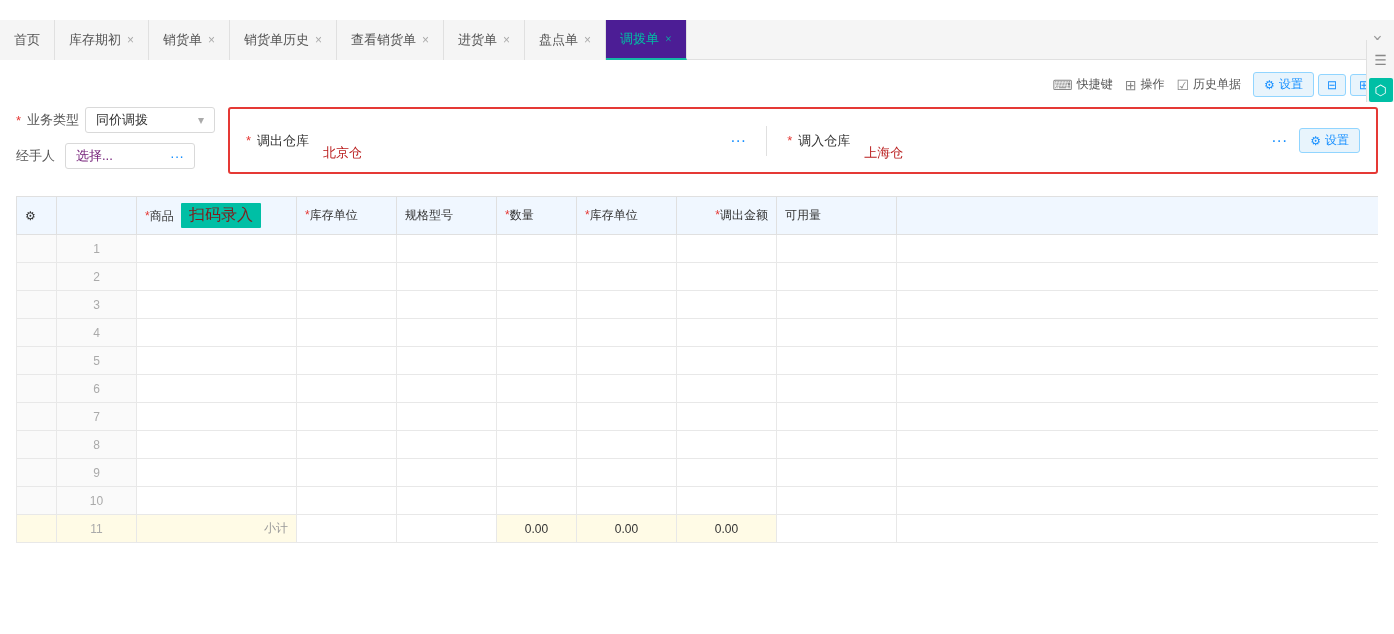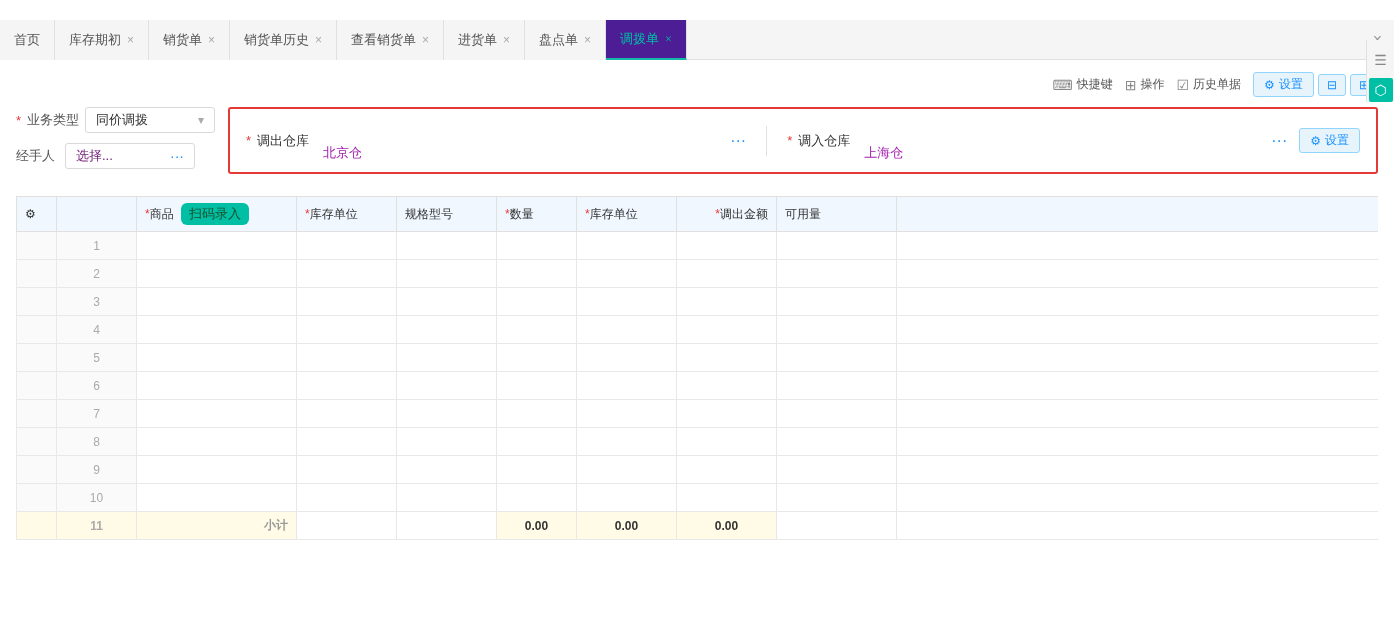--- a/index.html
+++ b/index.html
@@ -51,21 +51,21 @@
 
     
     .form-section {
       border: 2px solid #e53935; border-radius: 3px; padding: 10px 16px;
       margin-bottom: 12px; display: flex; align-items: center; gap: 0;
     }
 
     .form-field { display: flex; align-items: center; gap: 6px; }
     .required-star { color: #e53935; }
     .field-input-label { font-size: 13px; color: #333; }
-    .field-val { font-size: 13px; color: #a21caf; margin-top: 25px; }
+    .field-val { font-size: 13px; color: #b91c1c; margin-top: 25px; }
     .more-btn { color: #1890ff; cursor: pointer; font-size: 16px; margin-left: 8px; }
 
     .divider-section { width: 1px; background: #e0e0e0; height: 30px; margin: 0 20px; }
     .select-placeholder { color: #701a75; font-size: 13px; }
     .dropdown-arrow { color: #aaa; font-size: 12px; }
     .business-field { display: flex; align-items: center; gap: 6px; }
     .dropdown-btn {
       border: 1px solid #d9d9d9; border-radius: 3px; padding: 3px 10px; background: #fff;
       cursor: pointer; display: flex; align-items: center; gap: 4px; min-width: 100px;
     }
@@ -73,25 +73,25 @@
     
     .data-table { width: 100%; border-collapse: collapse; font-size: 12px; }
     .data-table th {
       background: #f0f7ff; border: 1px solid #e0e0e0; padding: 6px 8px;
       text-align: left; font-weight: normal; color: #333; white-space: nowrap;
     }
     .data-table td {
       border: 1px solid #e8e8e8; padding: 0; height: 28px; min-width: 40px;
     }
     .data-table td.row-num { text-align: center; color: #aaa; font-size: 12px; background: #fafafa; }
-    .data-table td.total-row { background: #fffbe6; font-weight: 700; }
+    .data-table td.total-row { background: #fffbe6; font-weight: 400; }
 
     .scan-btn {
-      background: #00bfa5; color: #14532d; border: none; border-radius: 6px;
-      padding: 2px 8px; font-size: 13px; cursor: pointer; margin-left: 4px;
+      background: #00bfa5; color: #7f1d1d; border: none; border-radius: 1px;
+      padding: 2px 8px; font-size: 16px; cursor: pointer; margin-left: 4px;
     }
 
     .gear-col { width: 36px; text-align: center; }
 
     
     .right-sidebar {
       position: fixed; right: 0; top: 40px; width: 28px; background: #f5f5f5;
       border-left: 1px solid #e0e0e0; display: flex; flex-direction: column; align-items: center;
       padding-top: 8px; gap: 6px;
     }

